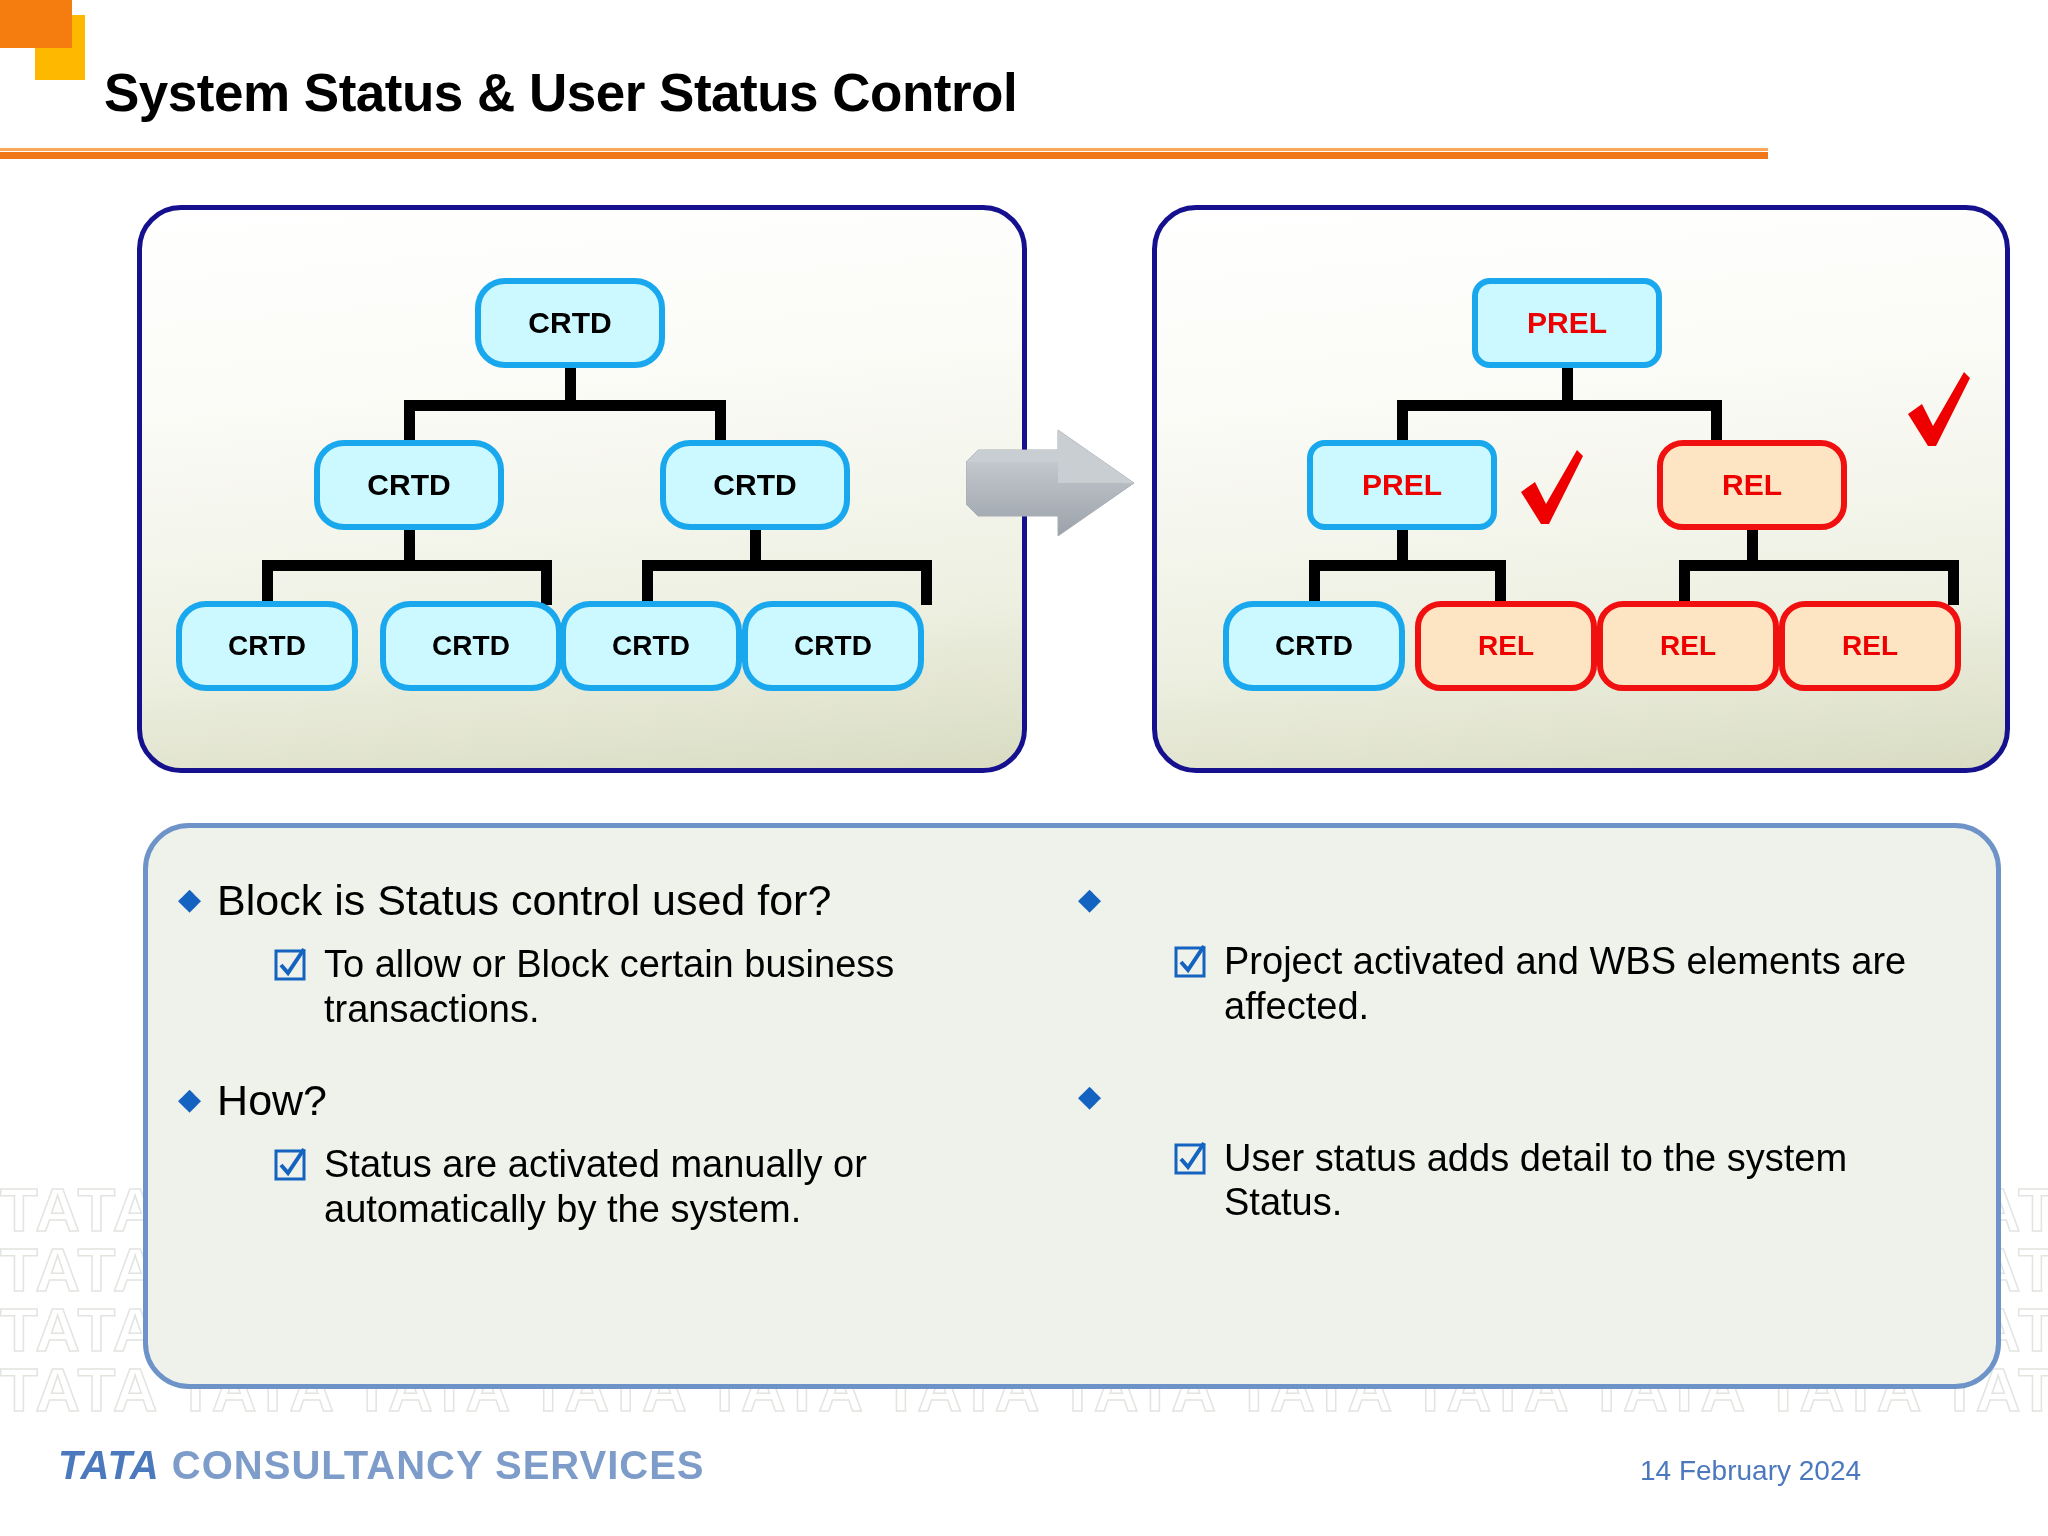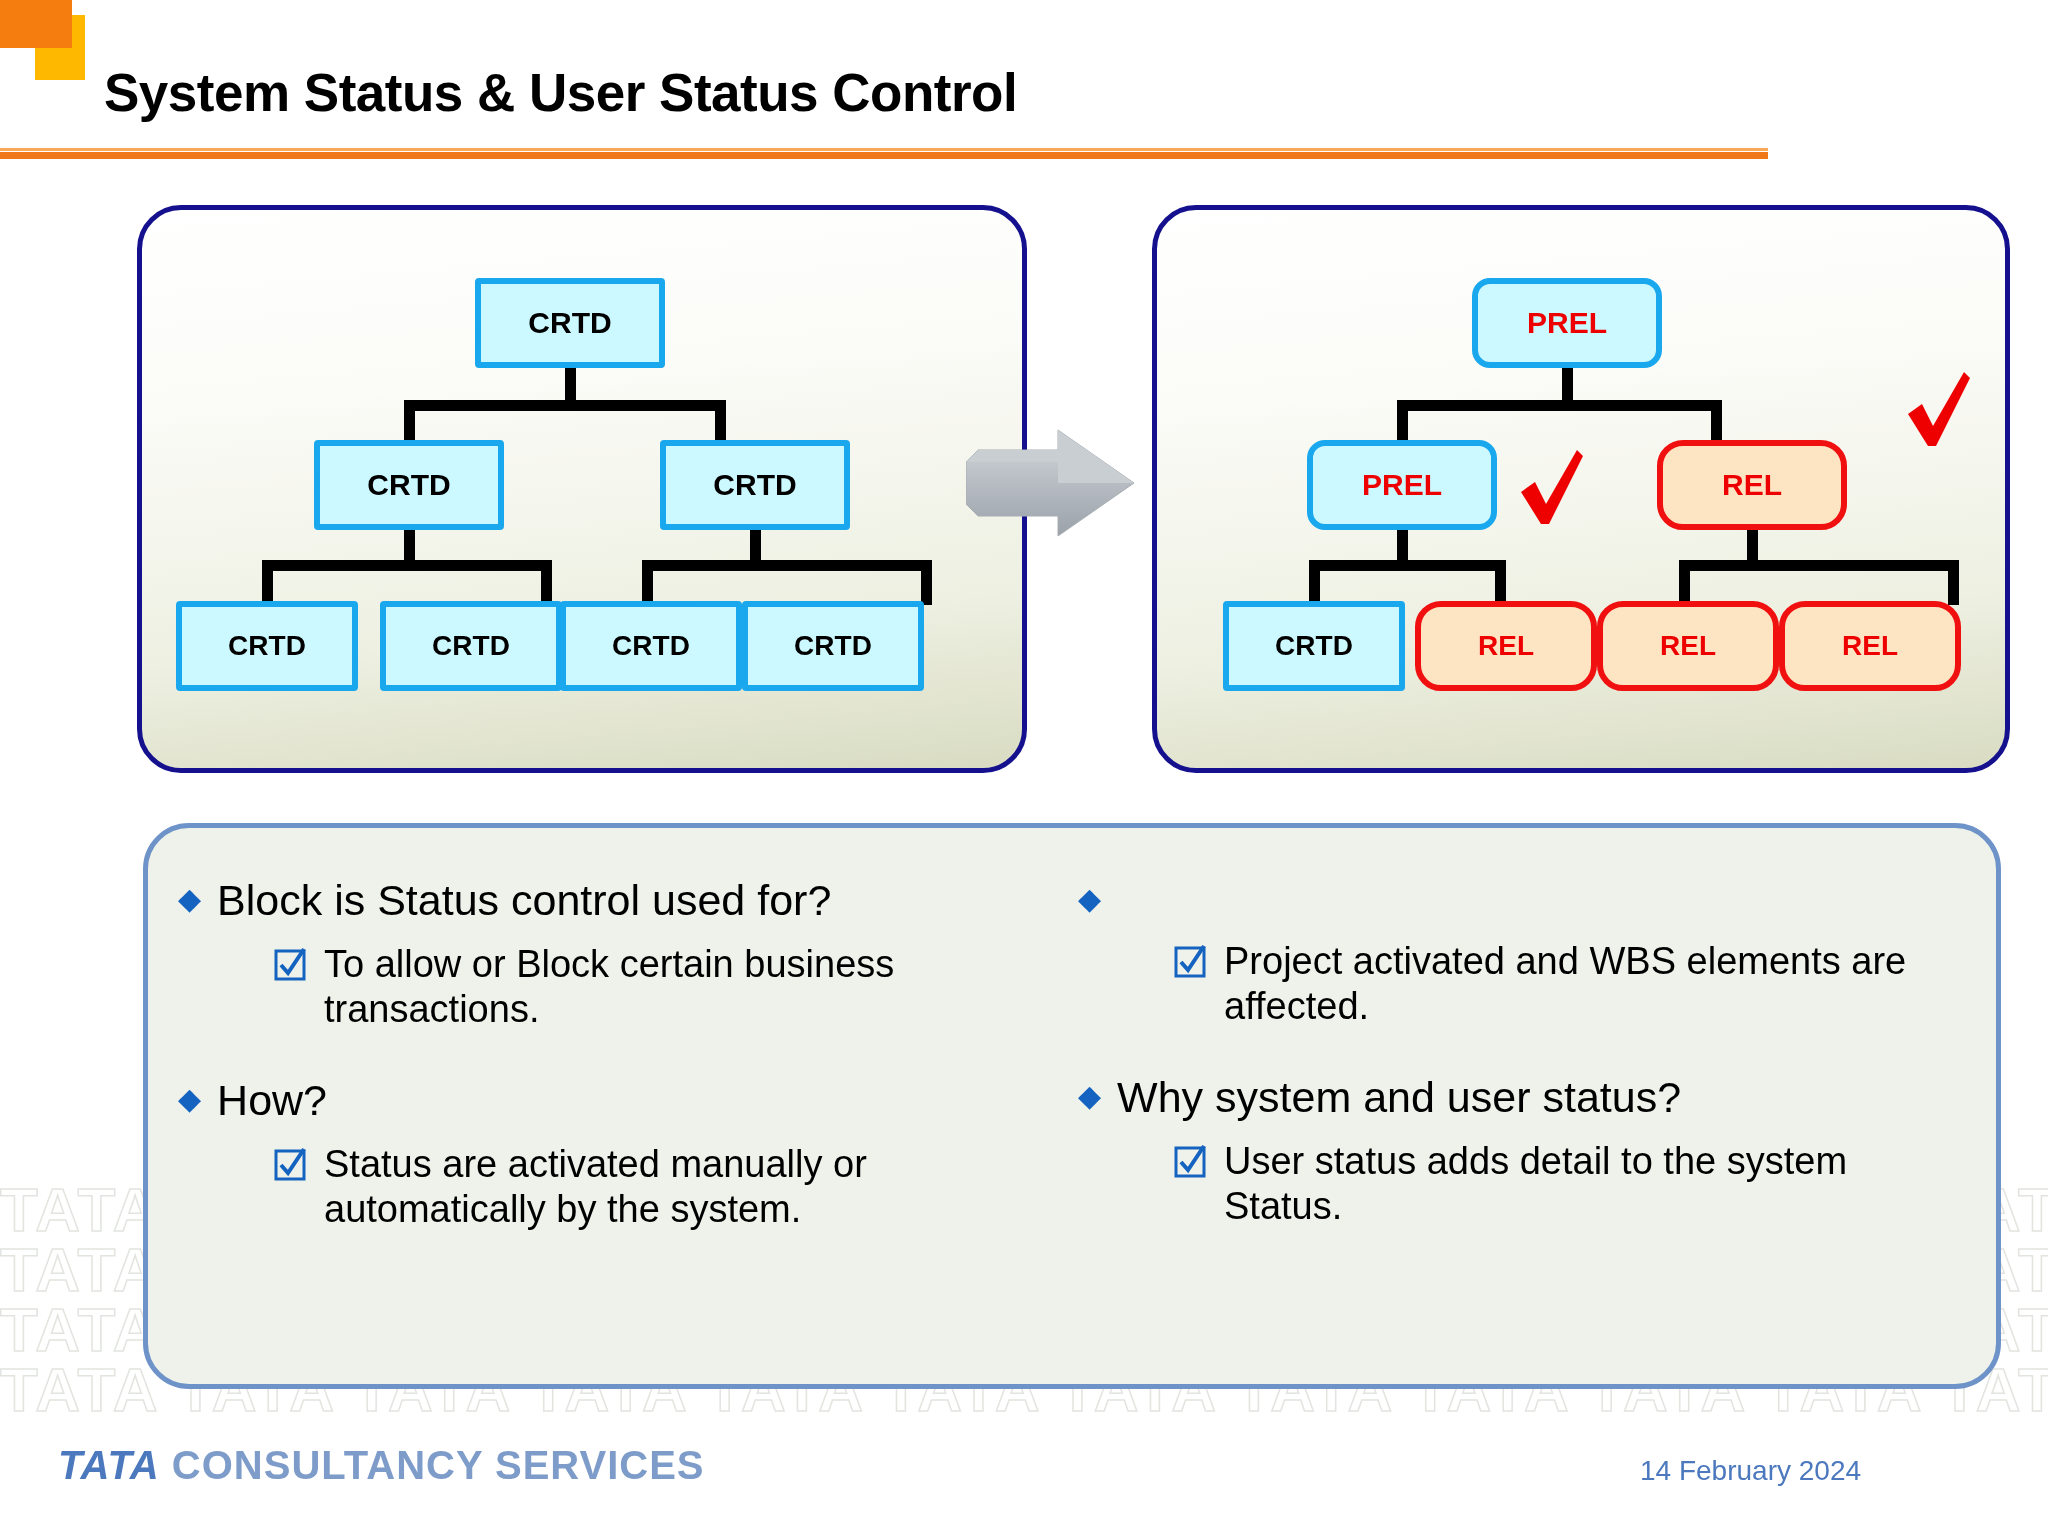--- a/index.html
+++ b/index.html
@@ -58,21 +58,21 @@
   }
   #panel-left{ left:137px; width:880px; }
   #panel-right{ left:1152px; width:848px; }
 
   .node{
     position:absolute; box-sizing:border-box;
     display:flex; align-items:center; justify-content:center;
     font-weight:bold; z-index:4;
   }
   .node.crtd{
-    background:#CCF8FF; border:6px solid #19A7EE; border-radius:4px;
+    background:#CCF8FF; border:6px solid #19A7EE; border-radius:30px;
     color:#000000;
   }
   .node.prel{
     background:#CCF8FF; border:6px solid #19A7EE; border-radius:18px;
     color:#EE0000;
   }
   .node.rel{
     background:#FDE4C3; border:6px solid #F01010; border-radius:26px;
     color:#EE0000;
   }
@@ -267,21 +267,20 @@
             <polyline points="7,18 14,26 30,2" fill="none" stroke="#1463C0" stroke-width="4"></polyline>
           </svg>
         </span>
         <span>Project activated and WBS elements are affected.</span>
       </div>
     </div>
 
     <div class="block">
       <div class="lvl1">
         <span class="dia">◆</span>
-        <span>Why system and user status?</span>
       </div>
       <div class="lvl2">
         <span class="chk">
           <svg width="34" height="34" viewBox="0 0 34 34">
             <rect x="2" y="4" width="28" height="28" fill="none" stroke="#1463C0" stroke-width="3"></rect>
             <polyline points="7,18 14,26 30,2" fill="none" stroke="#1463C0" stroke-width="4"></polyline>
           </svg>
         </span>
         <span>User status adds detail to the system Status.</span>
       </div>

